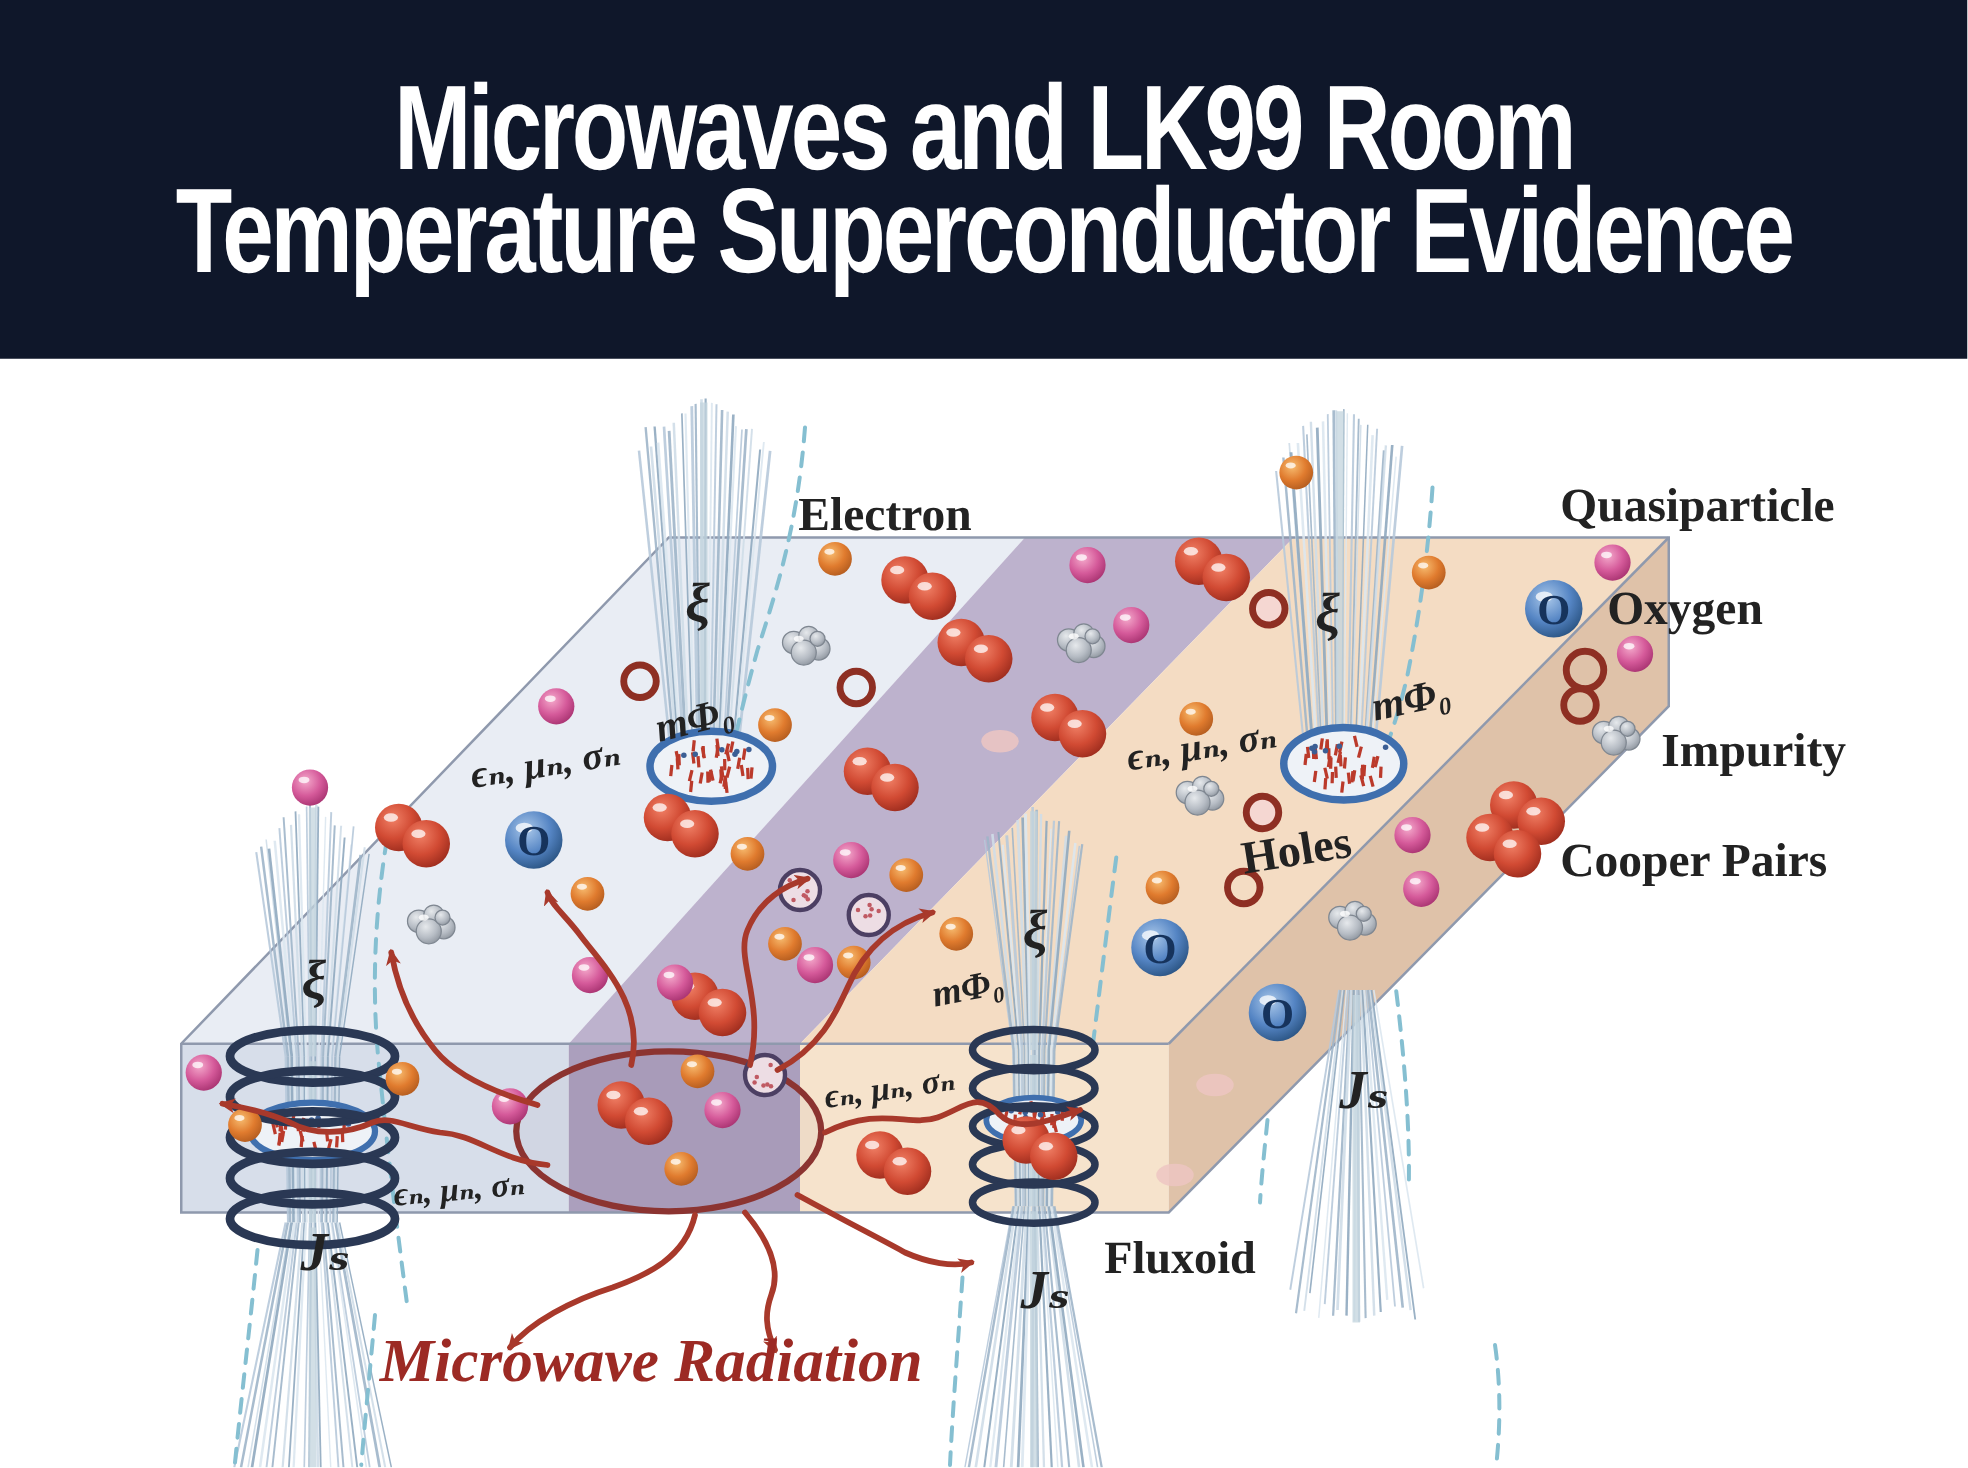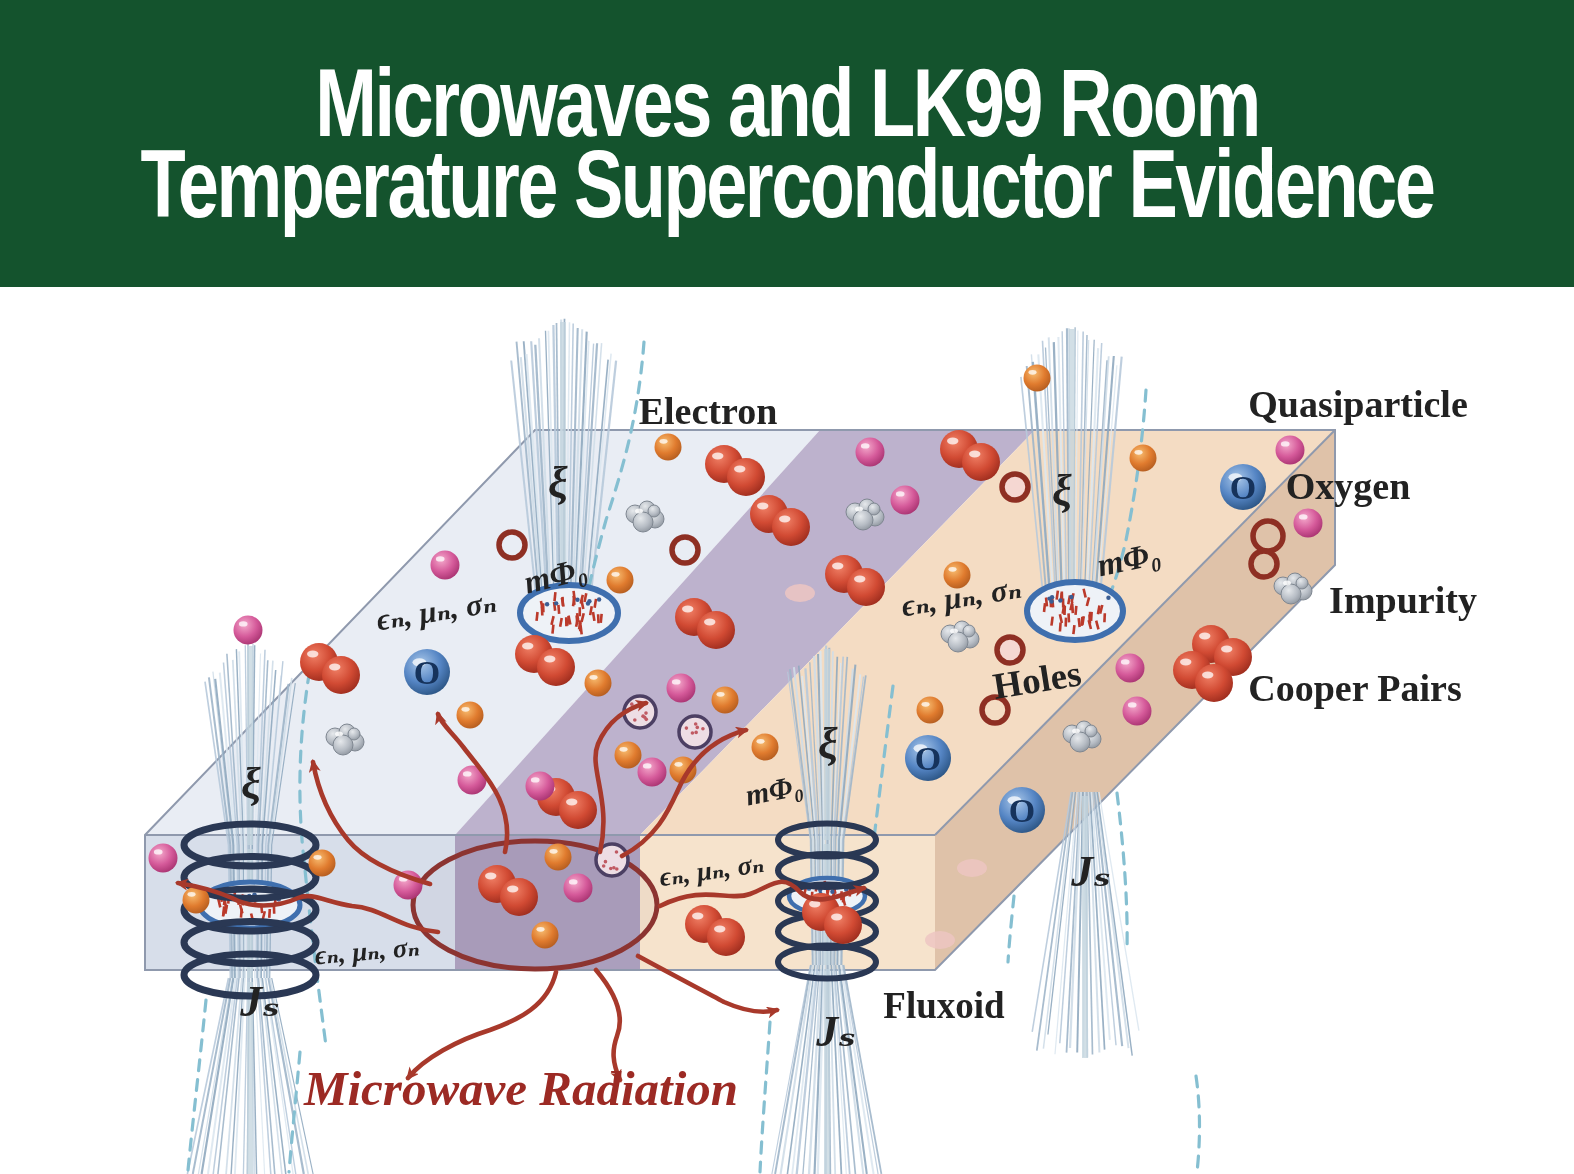--- a/index.html
+++ b/index.html
@@ -1,17 +1,17 @@
 <!DOCTYPE html>
 <html><head>
 <meta charset="utf-8">
 <style>
   html,body{margin:0;padding:0;background:#ffffff;}
   body{width:1574px;height:1174px;position:relative;overflow:hidden;font-family:"Liberation Sans",sans-serif;}
-  .banner{position:absolute;top:0;left:0;width:1574px;height:287px;background:#14532d;color:#fff;
+  .banner{position:absolute;top:0;left:0;width:1574px;height:287px;background:#0f172a;color:#fff;
           display:flex;flex-direction:column;align-items:center;justify-content:center;gap:8px;}
   .title-line{font-family:"Liberation Sans",sans-serif;font-weight:700;font-size:74px;
               letter-spacing:-2.5px;transform:scaleY(1.30);white-space:nowrap;line-height:1.0;}
   #diagram{position:absolute;top:287px;left:0;}
   svg text{user-select:none;}
 </style>
 </head>
 <body>
 
 <div class="banner">

